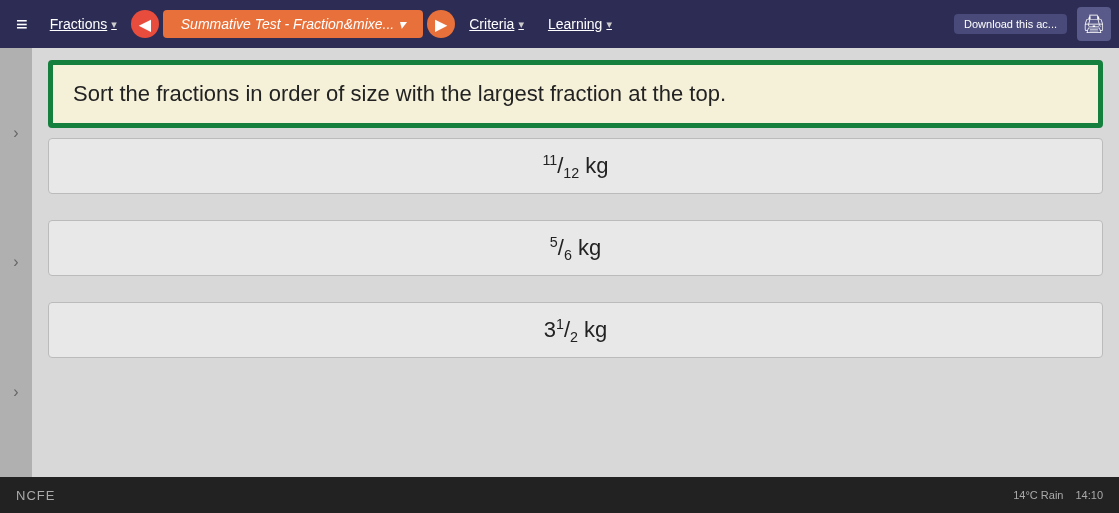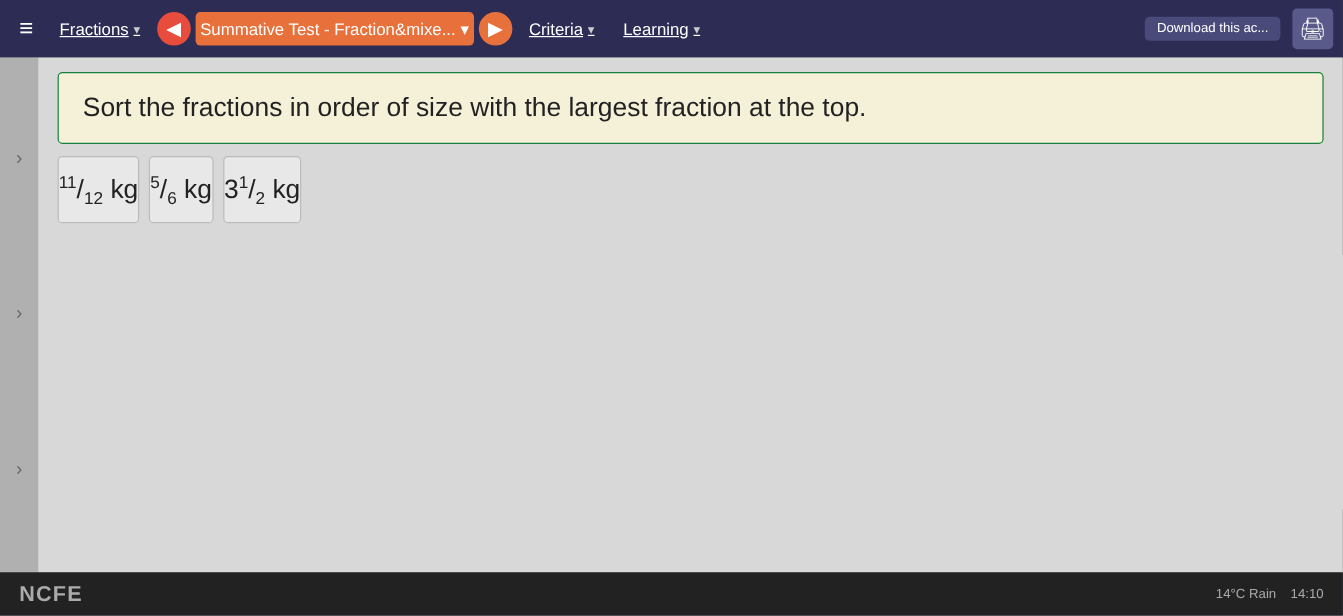--- a/index.html
+++ b/index.html
@@ -46,26 +46,27 @@
     .nav-item .chevron {
       font-size: 11px;
       color: #ccc;
     }
 
     .nav-item-active {
       background: #e8703a;
       border-radius: 4px;
       color: white;
       font-size: 14px;
-      padding: 6px 4px;
+      padding: 6px 18px;
       display: flex;
       align-items: center;
       gap: 4px;
       cursor: pointer;
       white-space: nowrap;
+      font-style: italic;
     }
 
     .nav-back-btn {
       background: #e74c3c;
       border-radius: 50%;
       width: 28px;
       height: 28px;
       display: flex;
       align-items: center;
       justify-content: center;
@@ -145,35 +146,36 @@
       background: #d8d8d8;
       padding: 12px 16px;
       display: flex;
       flex-direction: column;
       gap: 10px;
     }
 
     
     .question-box {
       background: #f5f0d8;
-      border: 1px solid #15803d;
+      border: 5px solid #15803d;
       border-radius: 4px;
       padding: 16px 20px;
     }
 
     .question-text {
       font-size: 22px;
       color: #222;
       font-weight: 500;
     }
 
     
     .fraction-items {
       display: flex;
-      gap: 8px;
+      flex-direction: column;
+      gap: 26px;
     }
 
     .fraction-item {
       background: #e8e8e8;
       border: 1px solid #bbb;
       border-radius: 4px;
       padding: 14px 0;
       display: flex;
       align-items: center;
       justify-content: center;
@@ -188,22 +190,22 @@
       background: #222;
       display: flex;
       align-items: center;
       justify-content: space-between;
       padding: 0 16px;
       flex-shrink: 0;
     }
 
     .bottom-logo {
       color: #aaa;
-      font-size: 18px;
-      font-weight: bold;
+      font-size: 13px;
+      font-weight: normal;
       letter-spacing: 1px;
     }
 
     .bottom-right {
       display: flex;
       align-items: center;
       gap: 12px;
       color: #aaa;
       font-size: 11px;
       margin-left: 16px;

